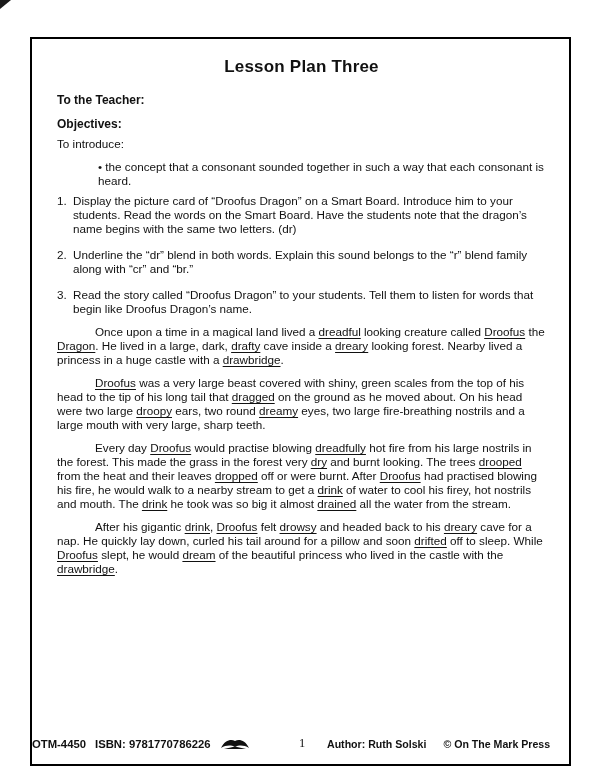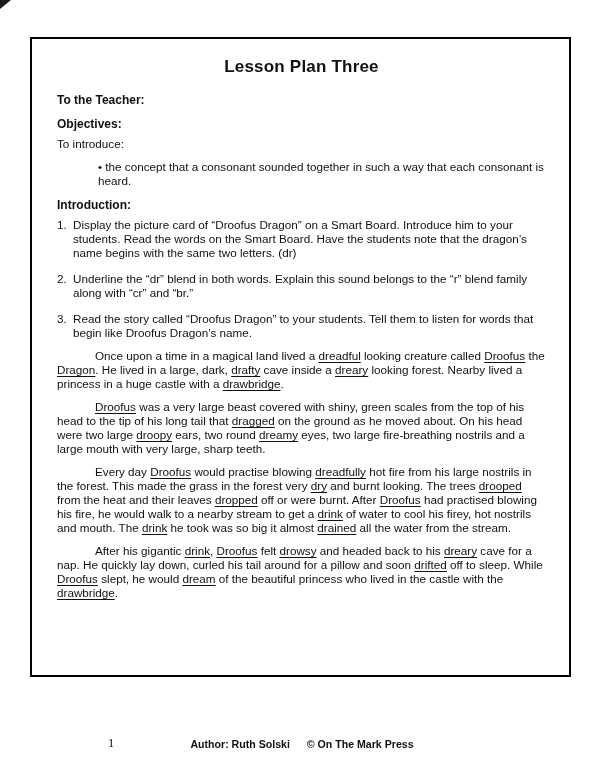--- a/index.html
+++ b/index.html
@@ -17,21 +17,21 @@
   }
   .corner-artifact {
     position: absolute; top: 0; left: 0;
     width: 0; height: 0;
     border-top: 9px solid #1a1a1a;
     border-right: 11px solid transparent;
   }
   .frame {
     position: absolute;
     left: 30px; top: 37px;
-    width: 541px; height: 640px;
+    width: 541px; height: 729px;
     border: 2px solid #000;
     padding: 12px 23px 0 25px;
     background: #fff;
   }
   .title   { margin-top: 6px;  text-align: center; font-size: 17px;  font-weight: bold; letter-spacing: 0.2px; }
   .subtitle{ margin-top: 18px; text-align: center; font-size: 14px;  font-weight: bold; }
   .heading { font-size: 12px; font-weight: bold; }
   .h-teacher      { margin-top: 16px; }
   .h-objectives   { margin-top: 10px; }
   .h-introduction { margin-top: 10px; }
@@ -73,21 +73,20 @@
     <div class="title">Lesson Plan Three</div>
 
     <div class="heading h-teacher">To the Teacher:</div>
 
     <div class="heading h-objectives">Objectives:</div>
     <p class="body obj-intro">To introduce:</p>
     <div class="bullet-group">
       <p class="body bullet">• the concept that a consonant sounded together in such a way that each consonant is heard.</p>
     </div>
 
-    <div class="heading h-introduction">Introduction:</div>
     <div class="intro-list">
       <div class="num-item body">
         <span class="num">1.</span>
         <span class="itext">Display the picture card of “Droofus Dragon” on a Smart Board. Introduce him to your students. Read the words on the Smart Board. Have the students note that the dragon’s name begins with the same two letters. (dr)</span>
       </div>
       <div class="num-item body">
         <span class="num">2.</span>
         <span class="itext">Underline the “dr” blend in both words. Explain this sound belongs to the “r” blend family along with “cr” and “br.”</span>
       </div>
       <div class="num-item body">
@@ -97,20 +96,30 @@
     </div>
 
     <p class="story"><span>Once upon a time in a magical land lived a </span><span class="u">dreadful</span><span> looking creature called </span><span class="u">Droofus</span><span> the </span><span class="u">Dragon</span><span>. He lived in a large, dark, </span><span class="u">drafty</span><span> cave inside a </span><span class="u">dreary</span><span> looking forest. Nearby lived a princess in a huge castle with a </span><span class="u">drawbridge</span><span>.</span></p>
     <p class="story"><span class="u">Droofus</span><span> was a very large beast covered with shiny, green scales from the top of his head to the tip of his long tail that </span><span class="u">dragged</span><span> on the ground as he moved about. On his head were two large </span><span class="u">droopy</span><span> ears, two round </span><span class="u">dreamy</span><span> eyes, two large fire-breathing nostrils and a large mouth with very large, sharp teeth.</span></p>
     <p class="story"><span>Every day </span><span class="u">Droofus</span><span> would practise blowing </span><span class="u">dreadfully</span><span> hot fire from his large nostrils in the forest. This made the grass in the forest very </span><span class="u">dry</span><span> and burnt looking. The trees </span><span class="u">drooped</span><span> from the heat and their leaves </span><span class="u">dropped</span><span> off or were burnt. After </span><span class="u">Droofus</span><span> had practised blowing his fire, he would walk to a nearby stream to get a </span><span class="u">drink</span><span> of water to cool his firey, hot nostrils and mouth. The </span><span class="u">drink</span><span> he took was so big it almost </span><span class="u">drained</span><span> all the water from the stream.</span></p>
     <p class="story"><span>After his gigantic </span><span class="u">drink</span><span>, </span><span class="u">Droofus</span><span> felt </span><span class="u">drowsy</span><span> and headed back to his </span><span class="u">dreary</span><span> cave for a nap. He quickly lay down, curled his tail around for a pillow and soon </span><span class="u">drifted</span><span> off to sleep. While </span><span class="u">Droofus</span><span> slept, he would </span><span class="u">dream</span><span> of the beautiful princess who lived in the castle with the </span><span class="u">drawbridge</span><span>.</span></p>
 
   </div>
 
   <div class="footer">
+    <div class="footer-left">
+      <span>OTM-4450</span>
+      <span>ISBN: 9781770786226</span>
+      <span class="book-icon">
+        <svg width="30" height="13" viewBox="0 0 30 13" aria-hidden="true">
+          <path d="M1 11 C5 3 11 2 15 4 C19 2 25 3 29 11 C24 8 19 8 15 10 C11 8 6 8 1 11 Z" fill="#111"></path>
+          <path d="M4 12 L26 12 L15 9.5 Z" fill="#111"></path>
+        </svg>
+      </span>
+    </div>
     <div class="footer-center">1</div>
     <div class="footer-right">
       <span>Author: Ruth Solski</span>
       <span>© On The Mark Press</span>
     </div>
   </div>
 
 </div>
 
 </body></html>

